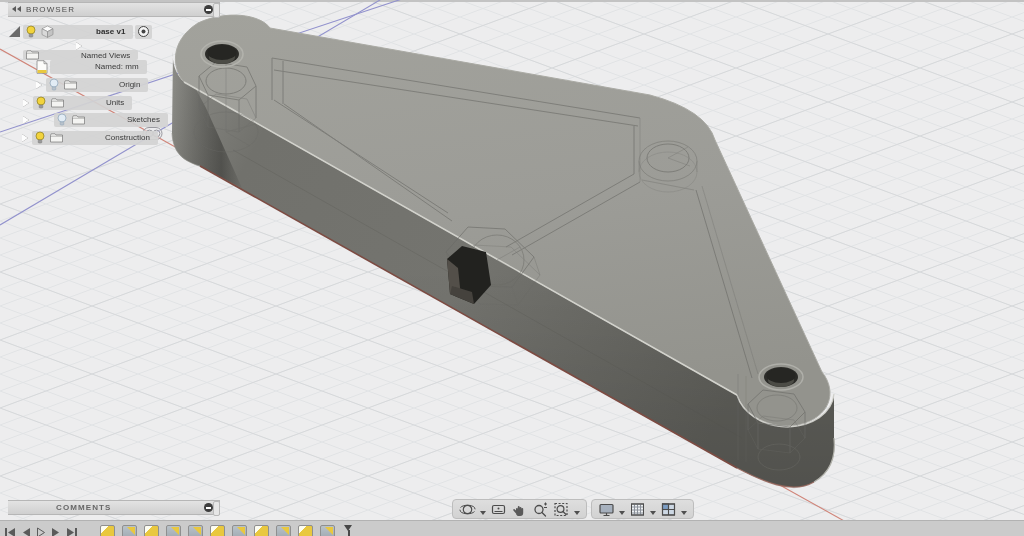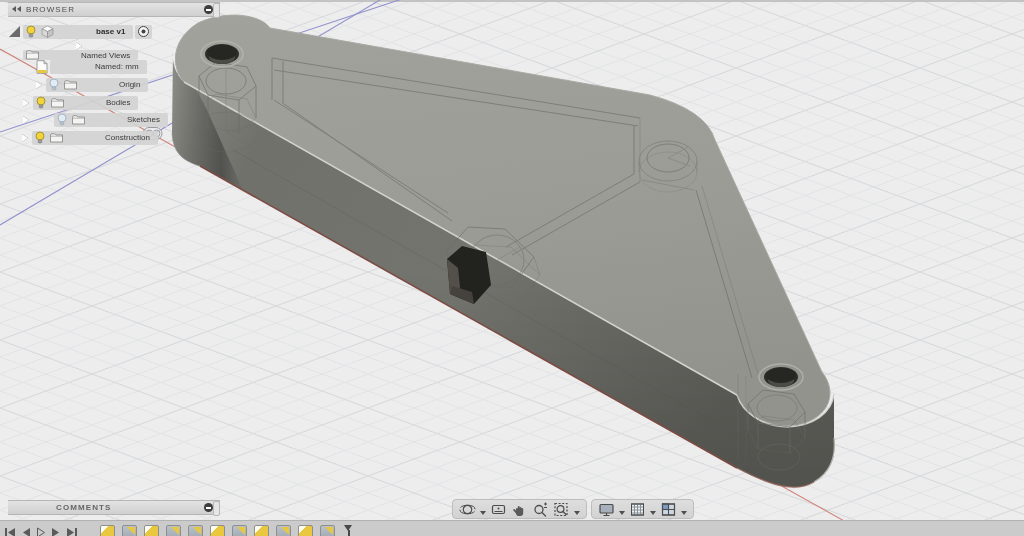--- a/index.html
+++ b/index.html
@@ -334,21 +334,21 @@
             <circle cx="5" cy="5" r="4" fill="var(--bulb-on,#f2d33c)" stroke="#8a7a20" stroke-width="0.7"></circle>
             <rect x="3.2" y="9" width="3.6" height="3" rx="0.8" fill="#9a9a9a" stroke="#777" stroke-width="0.5"></rect>
           </svg>
       </span>
       <span class="icon" style="margin-left:5px;">
         <svg width="13" height="10" viewBox="0 0 13 10">
             <path d="M0.5 2.5 L0.5 9 L12.5 9 L12.5 2 L6 2 L5 0.8 L1.2 0.8 Z" fill="#f4f4f2" stroke="#777" stroke-width="0.7"></path>
             <path d="M0.5 3.2 L12.5 3.2" stroke="#777" stroke-width="0.5"></path>
           </svg>
       </span>
-      <span class="lbl">Bodies</span>
+      <span class="lbl">Units</span>
     </span>
   </div>
 
   <div class="tree-row" style="left:23px;top:112px;gap:21px;">
     <span class="tri-closed"></span>
     <span class="pill">
       <span class="icon">
         <svg width="10" height="13" viewBox="0 0 10 13">
             <circle cx="5" cy="5" r="4" fill="var(--bulb-off,#e2ecf5)" stroke="#8ba0b5" stroke-width="0.7"></circle>
             <rect x="3.2" y="9" width="3.6" height="3" rx="0.8" fill="#b9c2cb" stroke="#8ba0b5" stroke-width="0.5"></rect>

